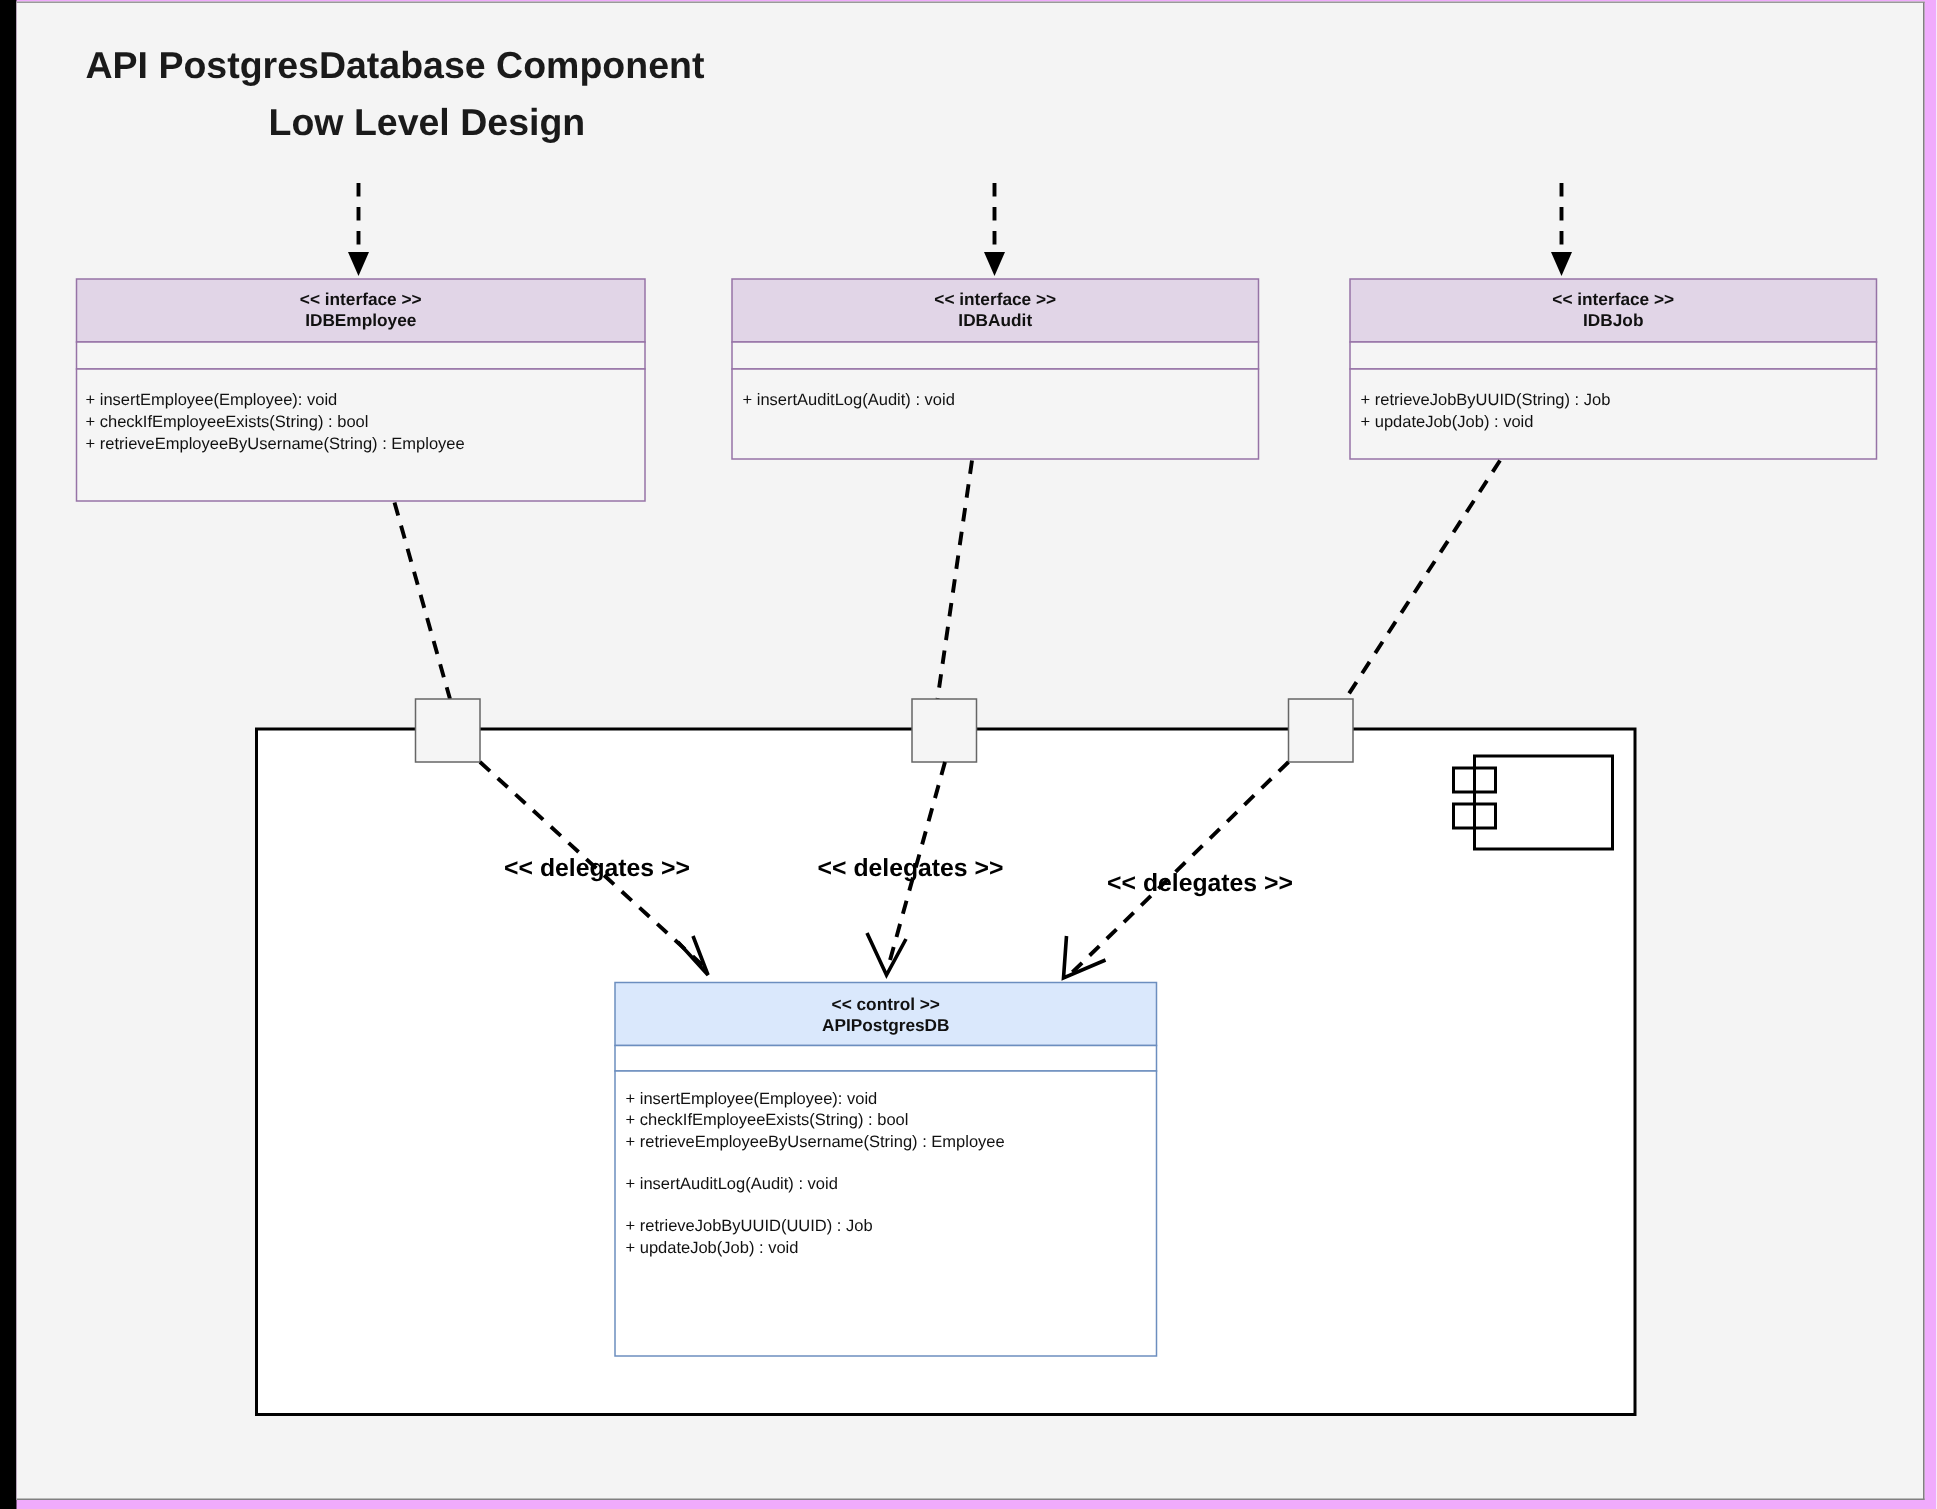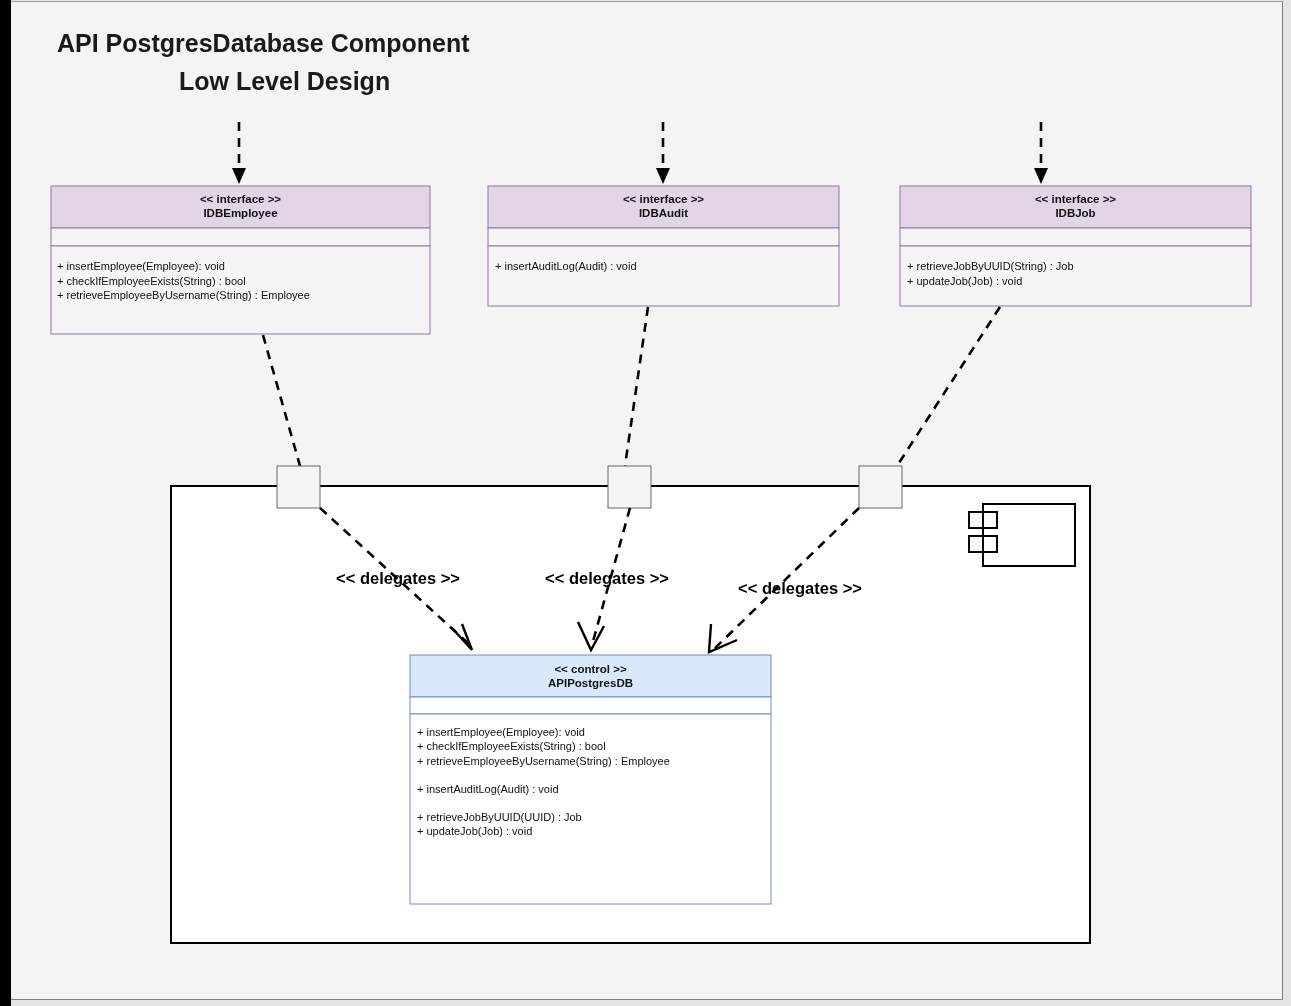--- a/index.html
+++ b/index.html
@@ -6,21 +6,21 @@
     margin: 0;
     padding: 0;
     background: #ffffff;
   }
   #page {
     position: relative;
     width: 1291px;
     height: 1006px;
     overflow: hidden;
     font-family: "Liberation Sans", sans-serif;
-    background: #e5e5e5;
+    background: #f0abfc;
   }
   #left-gutter {
     position: absolute;
     left: 0; top: 0;
     width: 11px; height: 1006px;
     background: #000000;
   }
   #canvas-frame {
     position: absolute;
     left: 11px; top: 1px;

